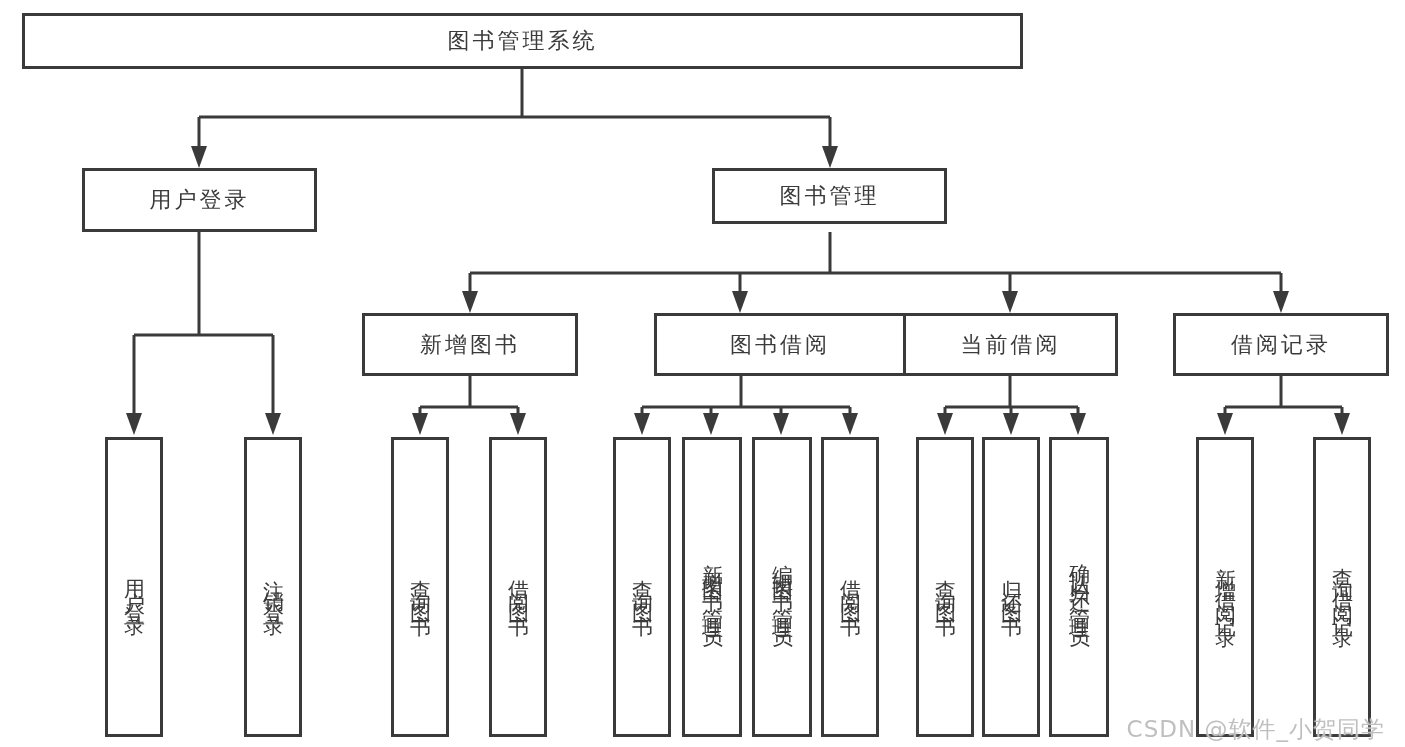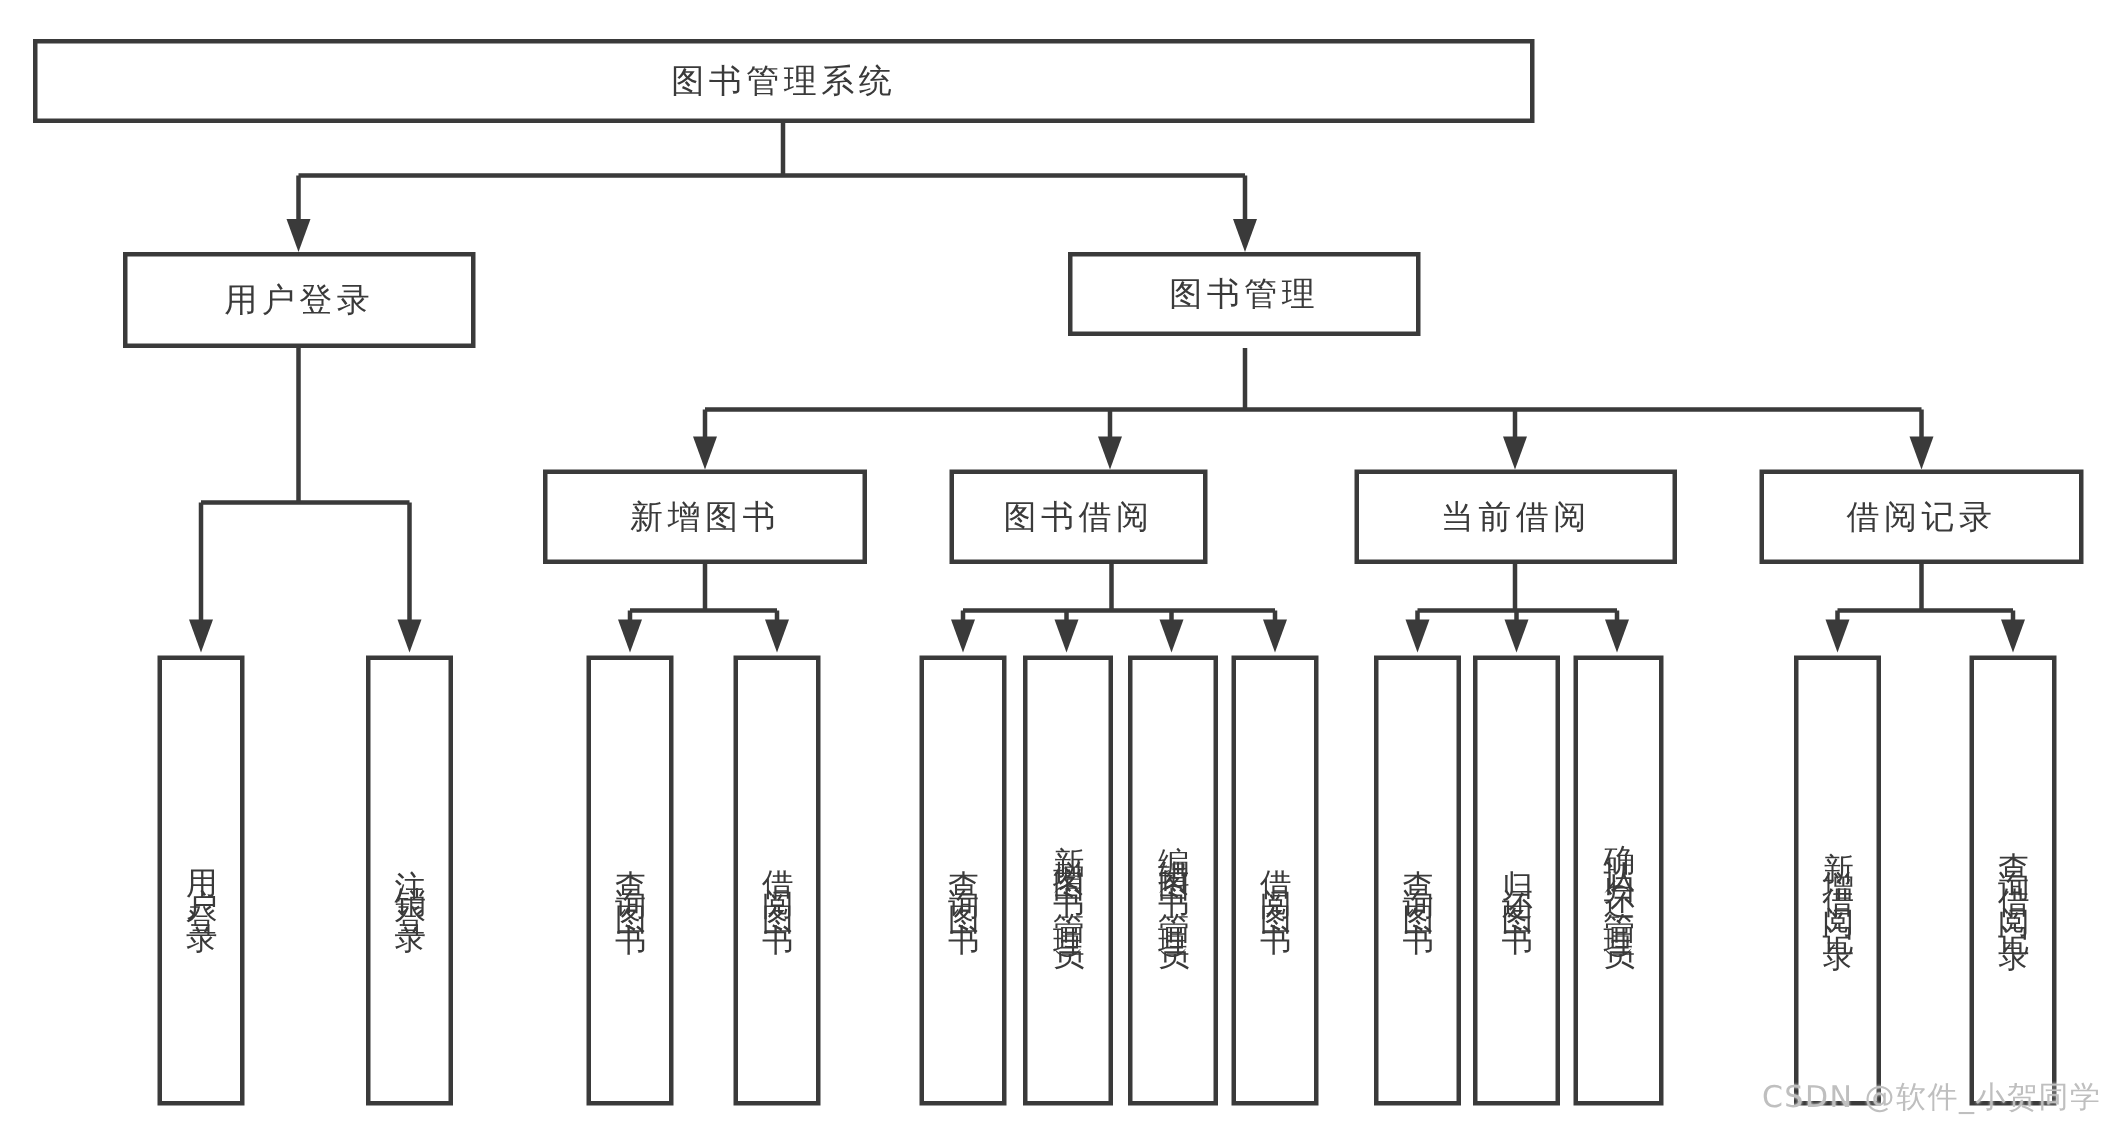--- a/index.html
+++ b/index.html
@@ -56,23 +56,23 @@
     line-height:1;
     letter-spacing:12px;
     color:var(--text);
     white-space:nowrap;
   }
   .vbox.tight span{
     letter-spacing:9px;
   }
   #watermark{
     position:absolute;
-    right:4px;
+    right:20px;
     bottom:2px;
-    font-size:20px;
+    font-size:23px;
     color:var(--wm);
     letter-spacing:1px;
     z-index:2;
     white-space:nowrap;
     text-shadow:0 0 2px #ffffff;
     text-align:center;
   }
 </style>
 </head>
 <body>
@@ -108,35 +108,35 @@
     <path d="M1010 376 V407 M945 407 H1078 M945 407 V414 M1011 407 V414 M1078 407 V414"></path>
     <polygon points="937,413 953,413 945,435"></polygon>
     <polygon points="1003,413 1019,413 1011,435"></polygon>
     <polygon points="1070,413 1086,413 1078,435"></polygon>
 
     <path d="M1281 376 V407 M1225 407 H1342 M1225 407 V414 M1342 407 V414"></path>
     <polygon points="1217,413 1233,413 1225,435"></polygon>
     <polygon points="1334,413 1350,413 1342,435"></polygon>
   </svg>
 
-  <div class="box hbox" style="left:22px;top:26px;width:1001px;height:56px">
+  <div class="box hbox" style="left:22px;top:13px;width:1001px;height:56px">
     <span>图书管理系统</span>
   </div>
 
   <div class="box hbox" style="left:82px;top:168px;width:235px;height:64px">
     <span>用户登录</span>
   </div>
   <div class="box hbox" style="left:712px;top:168px;width:235px;height:56px">
     <span>图书管理</span>
   </div>
 
   <div class="box hbox" style="left:362px;top:313px;width:216px;height:63px">
     <span>新增图书</span>
   </div>
-  <div class="box hbox" style="left:633px;top:313px;width:172px;height:63px">
+  <div class="box hbox" style="left:654px;top:313px;width:252px;height:63px">
     <span>图书借阅</span>
   </div>
   <div class="box hbox" style="left:903px;top:313px;width:215px;height:63px">
     <span>当前借阅</span>
   </div>
   <div class="box hbox" style="left:1173px;top:313px;width:216px;height:63px">
     <span>借阅记录</span>
   </div>
 
   <div class="box vbox" style="left:105px;top:437px;width:58px;height:300px">

